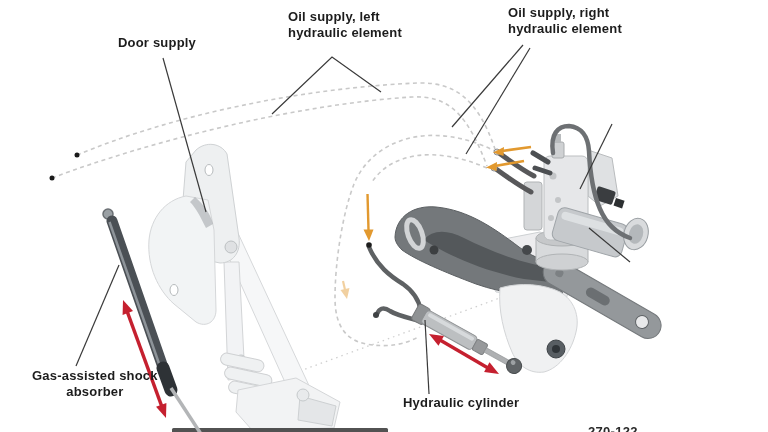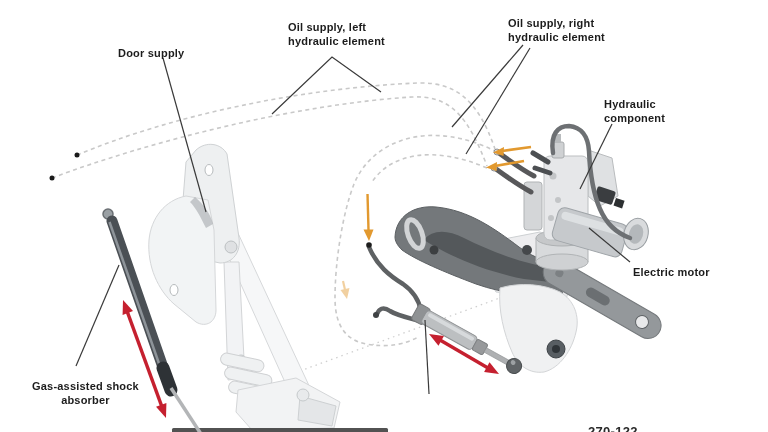--- a/index.html
+++ b/index.html
@@ -2,22 +2,22 @@
 <html><head>
 <meta charset="utf-8">
 <style>
   html,body{margin:0;padding:0;background:#fff;}
   .stage{
     position:relative;width:768px;height:432px;overflow:hidden;background:#ffffff;
     font-family:"Liberation Sans","DejaVu Sans",sans-serif;
   }
   .stage svg{position:absolute;left:0;top:0;}
   .label{
-    position:absolute;color:#1c1c1c;font-size:11px;line-height:1.25;font-weight:600;
-    letter-spacing:.2px;white-space:pre-line;margin-top:12px;
+    position:absolute;color:#1c1c1c;font-size:13px;line-height:1.25;font-weight:600;
+    letter-spacing:.2px;white-space:pre-line;
   }
   .fig-num{
     position:absolute;color:#2a2a2a;font-size:13px;font-weight:600;letter-spacing:.3px;
   }
 </style>
 </head>
 <body>
 
 <div class="stage">
 
@@ -194,20 +194,18 @@
     <line x1="76" y1="366" x2="119" y2="265"></line>
     <line x1="429" y1="394" x2="425" y2="320"></line>
   </g>
 </svg>
 
 <div class="label" style="left:118px;top:35px;">Door supply</div>
 <div class="label" style="left:288px;top:9px;">Oil supply, left
 hydraulic element</div>
 <div class="label" style="left:508px;top:5px;">Oil supply, right
 hydraulic element</div>
-<div class="label" style="left:604px;top:86px;">Hydraulic
-component</div>
-<div class="label" style="left:633px;top:254px;">Electric motor</div>
 <div class="label" style="left:32px;top:368px;text-align:center;">Gas-assisted shock
 absorber</div>
+<div class="label" style="left:403px;top:395px;">Hydraulic cylinder</div>
 <div class="fig-num" style="left:588px;top:424px;">270-122</div>
 
 </div>
 
 </body></html>

